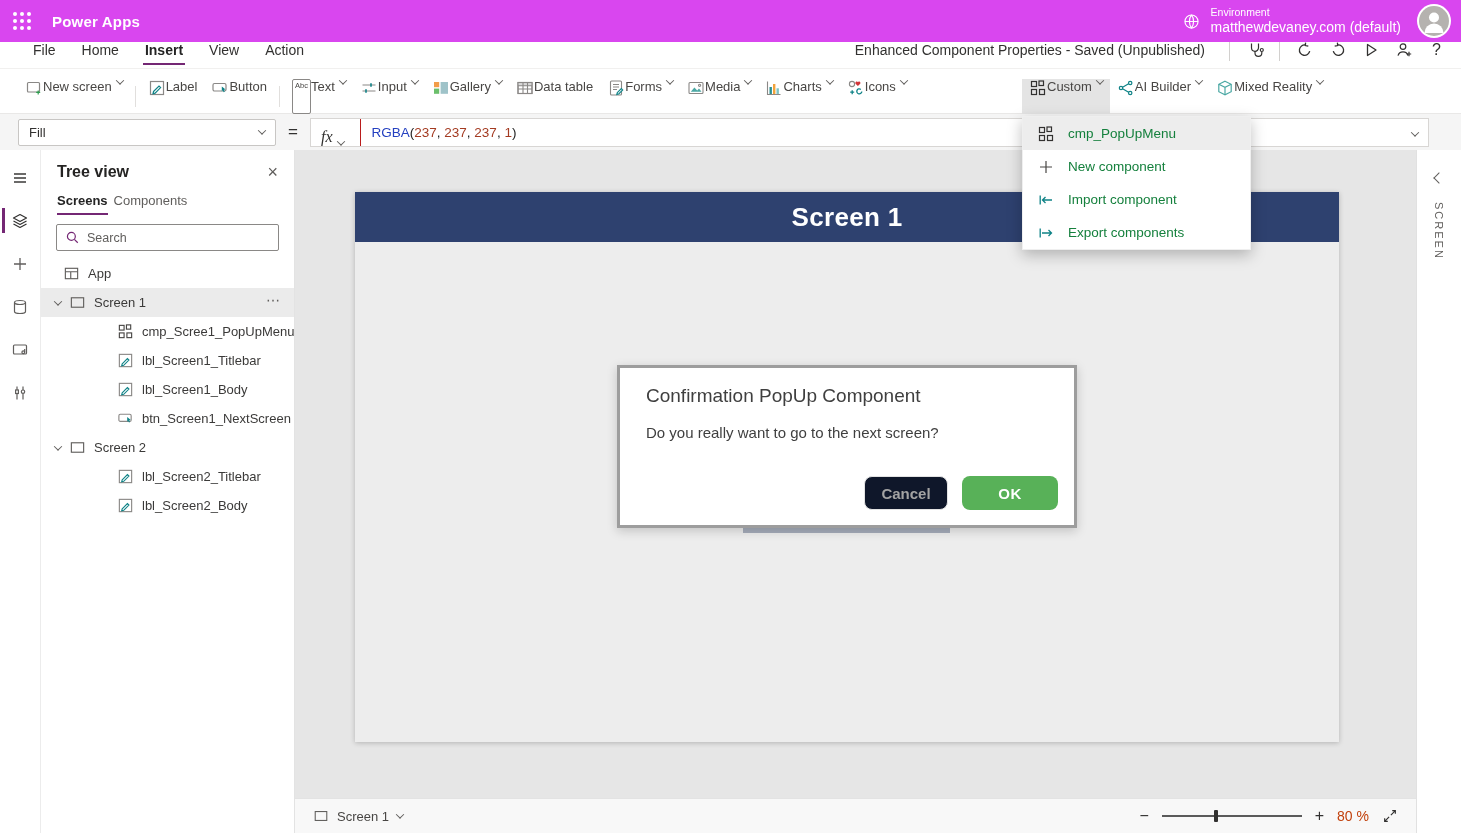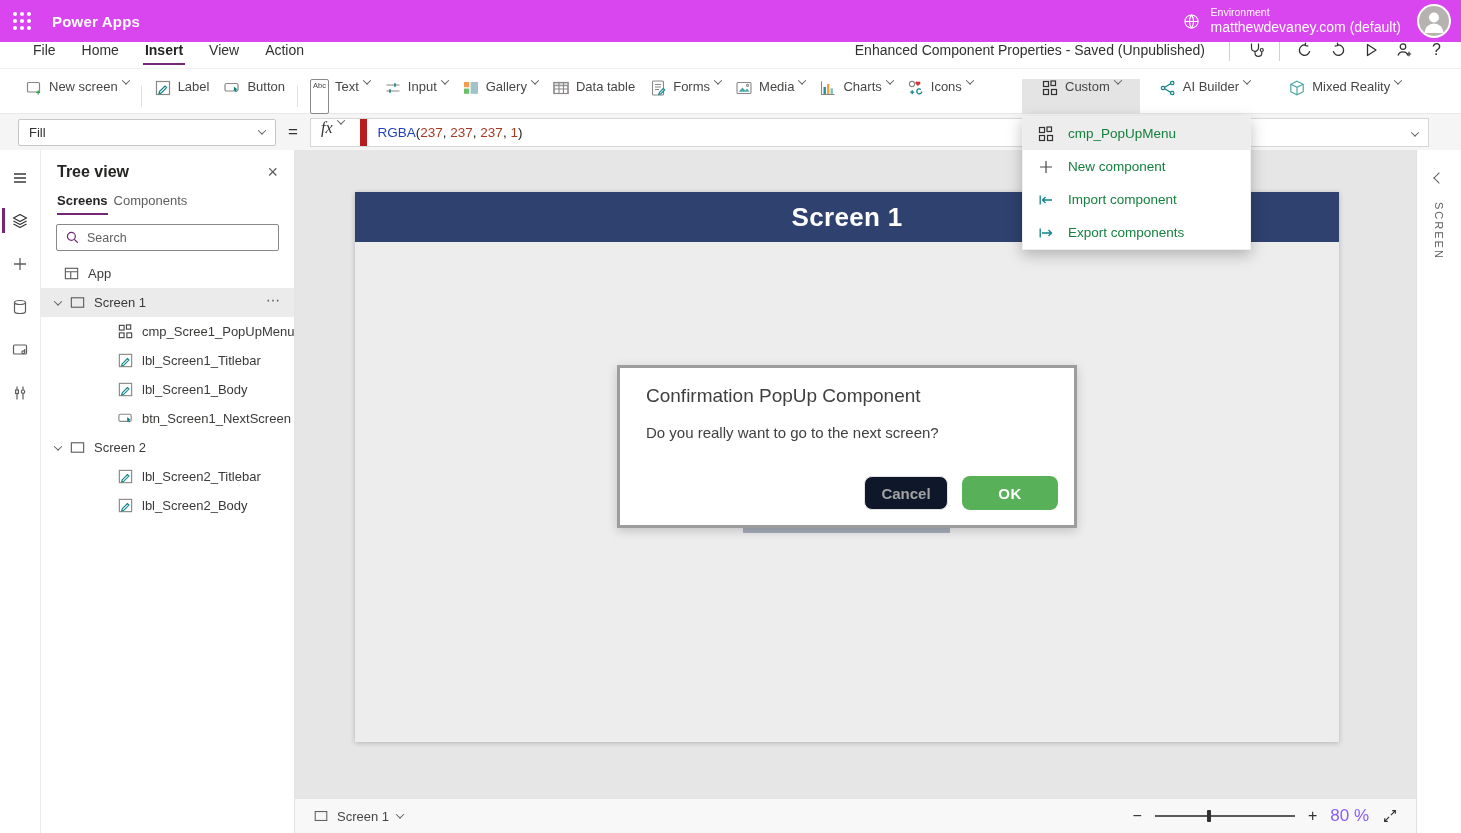--- a/index.html
+++ b/index.html
@@ -28,35 +28,35 @@
   .menu-item.active{font-weight:bold;color:#242424}
   .menu-item.active::after{content:"";position:absolute;left:11px;right:11px;bottom:3px;height:2px;background:#742774}
   .menubar-right{margin-left:auto;display:flex;align-items:center;padding-right:8px}
   .doc-title{font-size:14px;color:#323130;margin-right:16px}
   .mb-div{width:1px;height:21px;background:#d2d0ce;margin:0 8px}
   .mb-icon{width:33px;height:30px;display:flex;align-items:center;justify-content:center;color:#323130;cursor:pointer;font-size:16px}
 
   
   .ribbon{position:absolute;left:0;top:79px;width:100%;height:35px;background:#fff;border-bottom:1px solid #e9e8e7;display:flex;align-items:center;padding-left:18px}
   .rb-item{display:flex;padding:0 7px;height:35px;font-size:13px;color:#484644;cursor:pointer;white-space:nowrap}
-  .rb-item .rb-ic{margin-right:6px}
+  .rb-item .rb-ic{}
   .rb-item .chev{margin-left:5px}
   .rb-item.highlight{background:#e4e4e4}
   .rb-div{width:1px;height:21px;background:#e1dfdd;margin:0 5px}
   .rb-tail{position:absolute;left:1022px;top:0;height:35px;display:flex;align-items:center}
-  .rb-tail .rb-item{padding:0 19px}
+  .rb-tail .rb-item{padding:0 7px}
   .chev{display:inline-block;width:6px;height:6px;border-right:1.3px solid #605e5c;border-bottom:1.3px solid #605e5c;transform:rotate(45deg) translate(-1px,-1px)}
   .abc-box{border:1px solid #8a8886;border-radius:2px;font-size:7.5px;line-height:11px;padding:0 2px;color:#484644}
 
   
   .fbar{position:absolute;left:0;top:114px;width:100%;height:36px;background:#f5f5f5;display:flex;align-items:center;padding:0 18px}
   .prop-select{width:258px;height:27px;background:#fff;border:1px solid #c8c6c4;border-radius:2px;display:flex;align-items:center;justify-content:space-between;padding:0 10px;font-size:13px;color:#323130;cursor:pointer}
   .eq{font-size:17px;color:#323130;margin:0 12px}
   .fx-box{flex:1;height:29px;background:#fff;border:1px solid #d8d6d4;display:flex;align-items:center;margin-right:14px}
-  .fx-label{display:flex;align-items:flex-start;height:100%;padding:0 10px;border-right:7px solid #b91c1c;cursor:pointer}
+  .fx-label{display:flex;align-items:flex-end;height:100%;padding:0 10px;border-right:1px solid #b91c1c;cursor:pointer}
   .fx-label span{font-family:"Liberation Serif",serif;font-style:italic;font-size:16px;color:#323130;margin-right:6px}
   .formula{flex:1;padding:0 10px;font-size:13.5px;white-space:pre;cursor:text}
   .tk-fn{color:#2440c0}
   .tk-num{color:#a33a21}
   .tk-p{color:#242424}
   .fx-end{padding:0 10px}
 
   
   .rail{position:absolute;left:0;top:150px;bottom:0;width:40px;background:#fff;display:flex;flex-direction:column;align-items:center;padding-top:6px}
   .rail-btn{width:40px;height:43px;display:flex;align-items:center;justify-content:center;color:#3b3a39;cursor:pointer;position:relative}
@@ -95,21 +95,21 @@
   .btn-cancel{width:84px;height:34px;background:#0f172a;border:1px solid #e3e3e3;border-radius:8px;color:#a3a3a3;font-weight:bold;font-size:15px;display:flex;align-items:center;justify-content:center;cursor:pointer}
   .btn-ok{width:96px;height:34px;background:#58b158;border:none;border-radius:8px;color:#fff;font-weight:bold;font-size:15px;display:flex;align-items:center;justify-content:center;cursor:pointer;letter-spacing:.5px}
 
   
   .bottombar{position:absolute;left:295px;right:45px;bottom:0;height:35px;background:#f8f8f8;border-top:1px solid #e3e3e3;display:flex;align-items:center;padding:0 18px}
   .bb-left{display:flex;align-items:center;column-gap:8px;font-size:13px;color:#484644;cursor:pointer}
   .bb-right{margin-left:auto;display:flex;align-items:center;column-gap:13px;color:#323130}
   .zoom-sign{font-size:16px;cursor:pointer;color:#323130}
   .slider{width:140px;height:2px;background:#5a5a5a;position:relative;cursor:pointer}
   .slider-thumb{position:absolute;left:37%;top:-5px;width:4px;height:12px;background:#323130;border-radius:1px;cursor:pointer}
-  .zoom-val{font-size:17px;color:#8b5cf6}
+  .zoom-val{font-size:14px;color:#c2410c}
 
   
   .rightpanel{position:absolute;right:0;top:150px;bottom:0;width:45px;background:#fff;border-left:1px solid #e1e1e1}
   .rp-chev{margin:24px auto 0;width:8px;height:8px;border-left:1.4px solid #605e5c;border-bottom:1.4px solid #605e5c;transform:rotate(45deg);cursor:pointer}
   .rp-label{position:absolute;top:52px;left:50%;transform:translateX(-50%);writing-mode:vertical-lr;font-size:11px;letter-spacing:2px;color:#605e5c}
 
   
   .custommenu{position:absolute;left:1022px;top:116px;width:229px;background:#fff;border:1px solid #efefef;box-shadow:0 5px 14px rgba(0,0,0,.25);z-index:50}
   .cm-item{height:33px;display:flex;align-items:center;padding:0 13px;font-size:13.5px;color:#15803d;cursor:pointer}
   .cm-item.first{background:#ededed}

